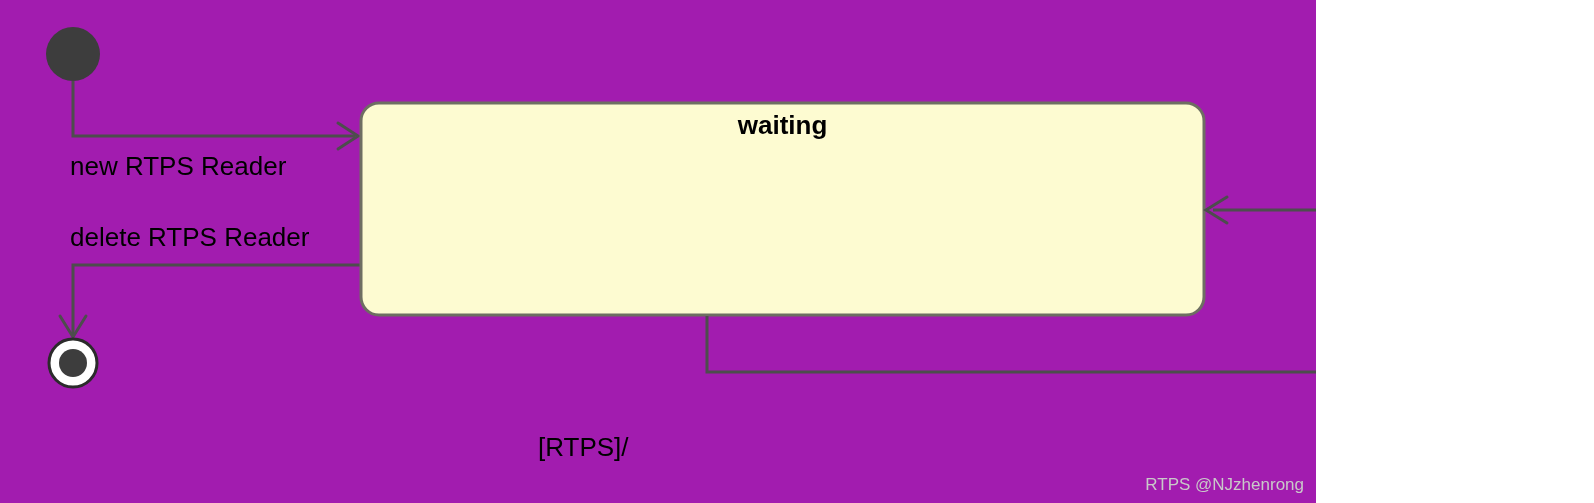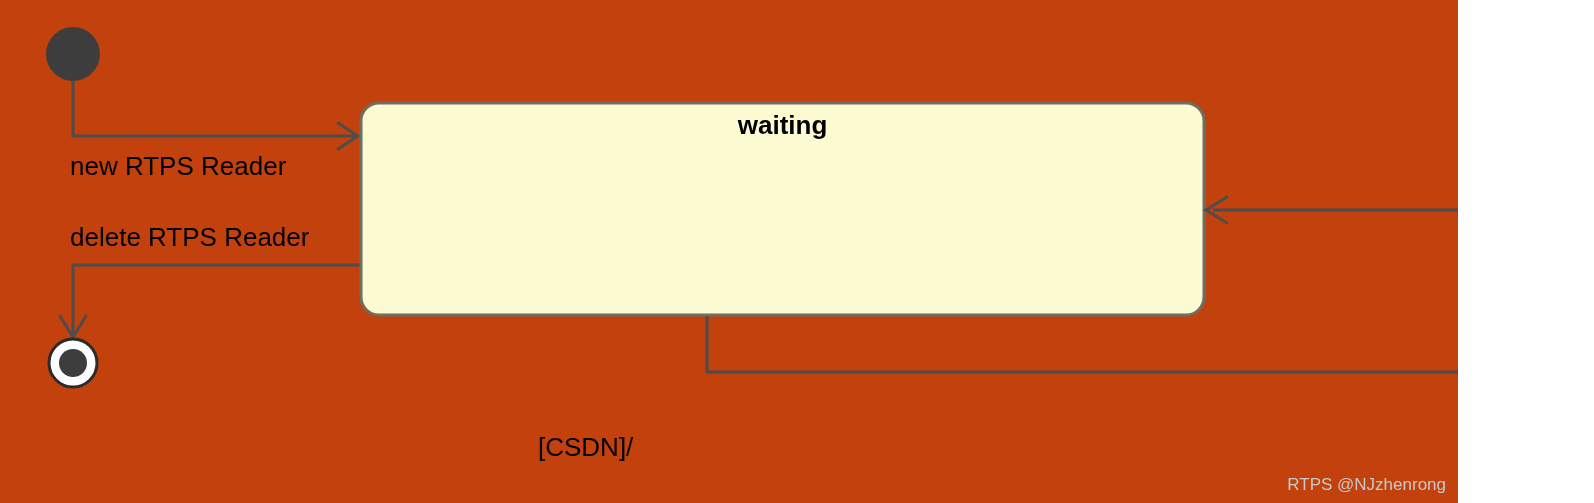--- a/index.html
+++ b/index.html
@@ -5,23 +5,23 @@
   html, body {
     margin: 0;
     padding: 0;
     background: #ffffff;
   }
   body {
     font-family: "Liberation Sans", sans-serif;
   }
   #canvas {
     position: relative;
-    width: 1458px;
+    width: 1316px;
     height: 503px;
-    background: #c2410c;
+    background: #a21caf;
     overflow: hidden;
   }
   #diagram-svg {
     position: absolute;
     left: 0;
     top: 0;
     width: 1594px;
     height: 503px;
   }
   .diagram-label {
@@ -95,20 +95,20 @@
     <path d="M 1227 197 L 1206 210 L 1227 223" fill="none" stroke="#4d4d4d" stroke-width="3" stroke-linecap="round" stroke-linejoin="miter"></path>
   </svg>
 
   <div id="state-waiting-title">waiting</div>
 
   <div id="label-delete-reader" class="diagram-label">delete RTPS Reader</div>
 
   <div id="label-new-reader" class="diagram-label">new RTPS Reader</div>
 
   <div id="label-data-transition" class="diagram-label">
-    <span class="guard-line">[CSDN]/</span>
+    <span class="guard-line">[RTPS]/</span>
     
     
   </div>
 
   <div id="watermark">RTPS @NJzhenrong</div>
 
 </div>
 
 </body></html>

